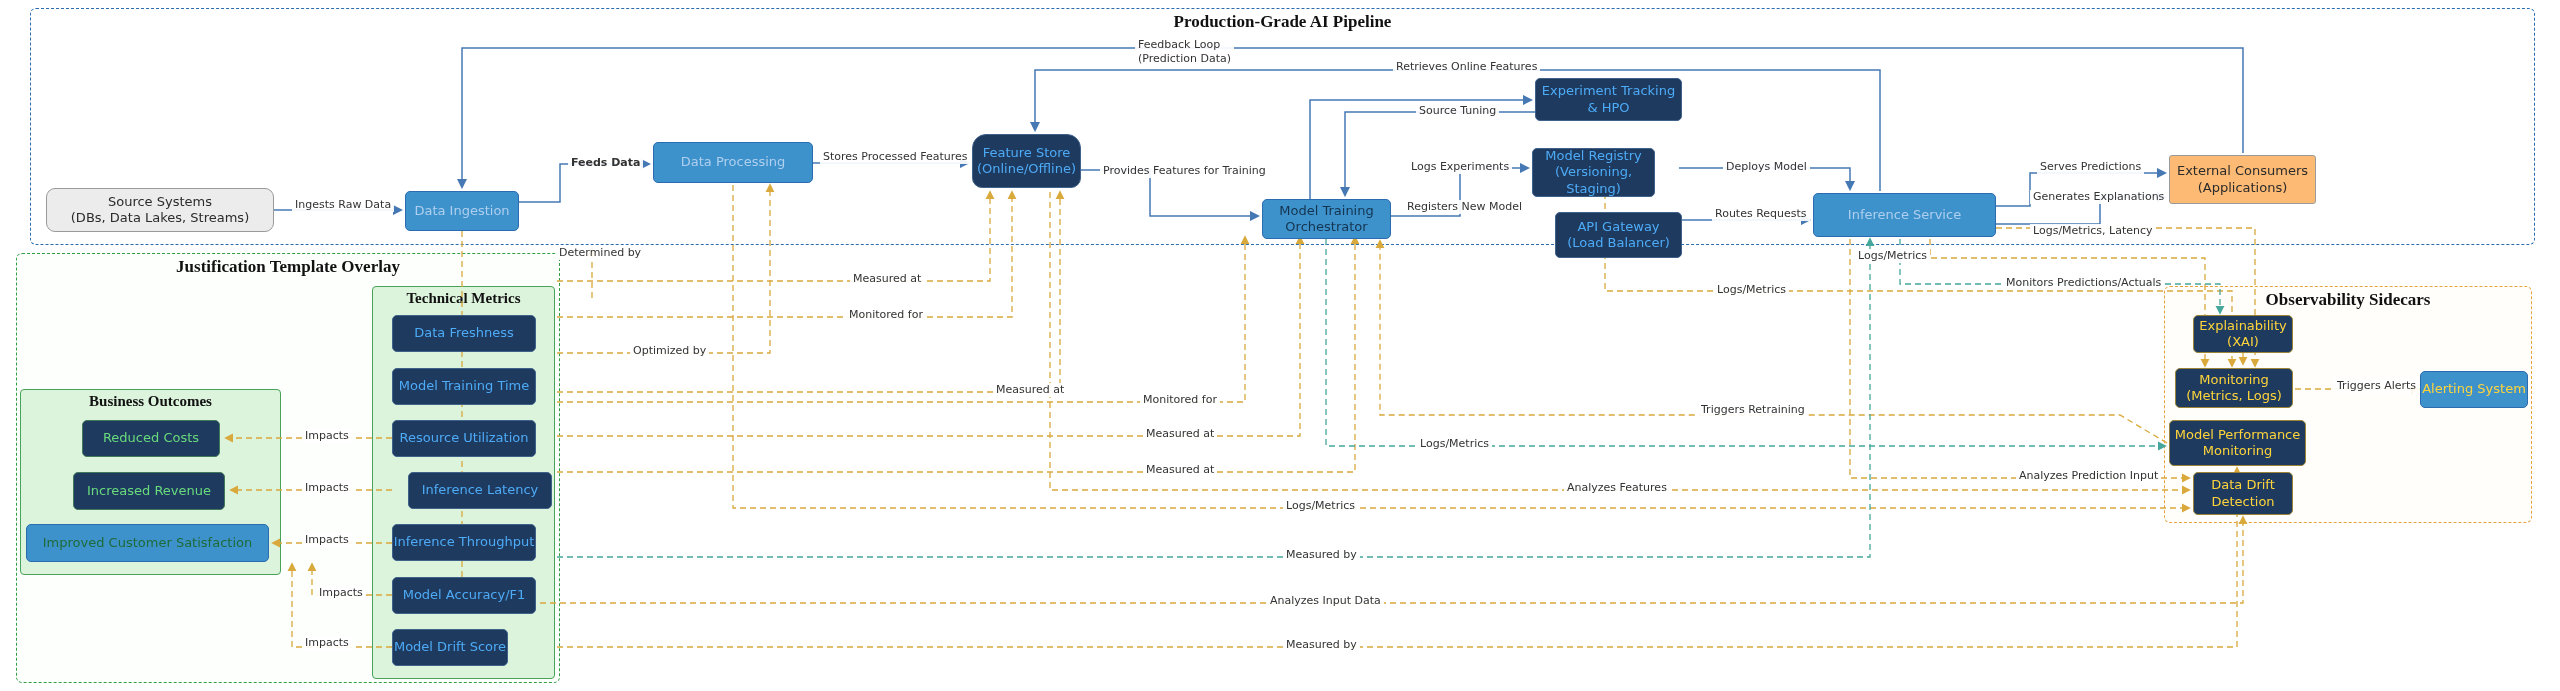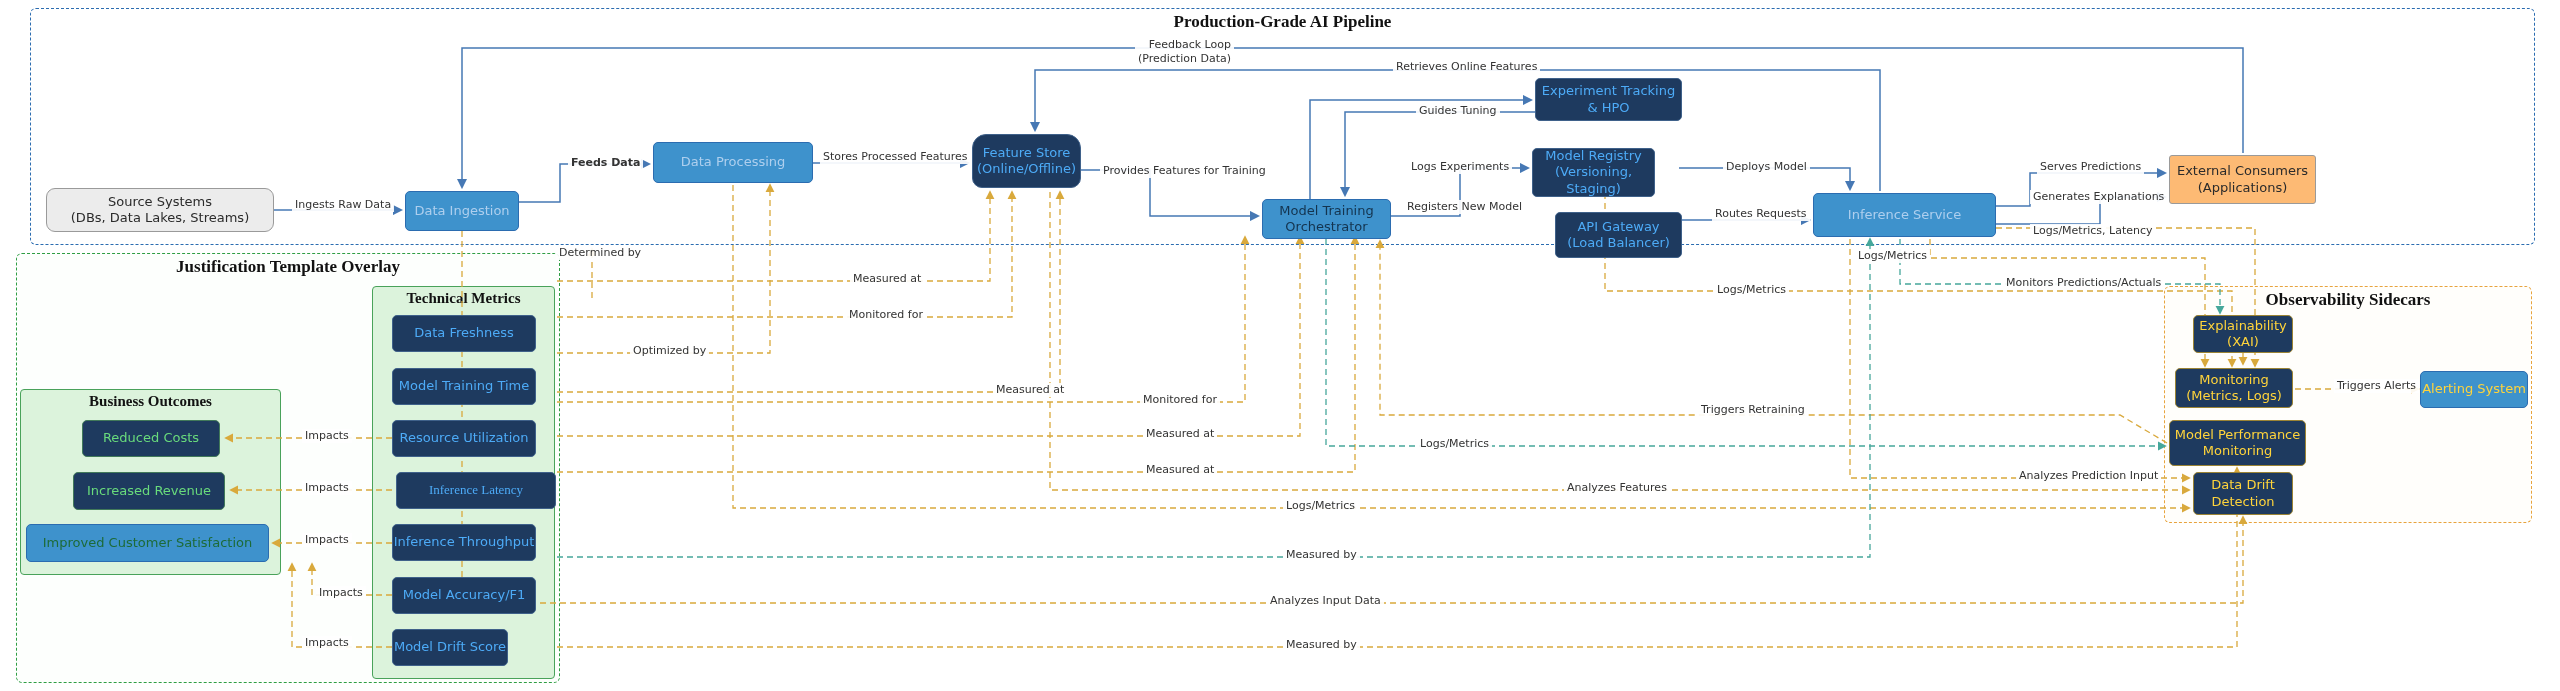--- a/index.html
+++ b/index.html
@@ -15,21 +15,21 @@
     text-align:center;white-space:pre-line;font-size:13px;line-height:1.25;border-radius:5px}
   .node-gray{background:#ececec;border:1.4px solid #9a9a9a;color:#2b2b2b;border-radius:9px}
   .node-rect-gray{background:#fdba74;border:1.4px solid #9a9a9a;color:#2b2b2b;border-radius:3px}
   .node-blue{background:#3e92cc;border:1.4px solid #2b6cb0;color:#aecfee}
   .node-blue.dk{color:#14344f;font-weight:500}
   .node-dark{background:#1e3a5f;border:1.4px solid #3f618a;color:#4dabf7}
   .node-dark.txt-green{color:#69db7c;border-color:#41795a}
   .node-dark.txt-yellow{color:#ffd43b;border-color:#9b8435}
   .node-db{border-radius:14px 14px 10px 10px}
   .edge-label{position:absolute;z-index:4;font-size:11px;color:#333;
-    background:rgba(255,255,255,.92);padding:0 3px;white-space:pre-line;text-align:right;line-height:1.25}
+    background:rgba(255,255,255,.92);padding:0 3px;white-space:pre-line;text-align:left;line-height:1.25}
   .green-box{background:#dcf3dc;border:1.4px solid #49a25a;border-radius:4px}
 </style>
 </head>
 <body>
 
 <div id="canvas">
 
   <div class="cluster" style="left:30px;top:8px;width:2505px;height:237px;border:1.6px dashed #2b6cb0;background:#fff;">
     <div class="cluster-title ct-lg">Production-Grade AI Pipeline</div>
   </div>
@@ -128,41 +128,41 @@
   <div class="node node-rect-gray" style="left:2169px;top:155px;width:147px;height:49px;">External Consumers
 (Applications)</div>
 
   <div class="node node-dark txt-green" style="left:82px;top:420px;width:138px;height:37px;">Reduced Costs</div>
   <div class="node node-dark txt-green" style="left:73px;top:472px;width:152px;height:38px;">Increased Revenue</div>
   <div class="node node-blue" style="left:26px;top:524px;width:243px;height:38px;color:#1d6b38;">Improved Customer Satisfaction</div>
 
   <div class="node node-dark" style="left:392px;top:315px;width:144px;height:37px;">Data Freshness</div>
   <div class="node node-dark" style="left:392px;top:368px;width:144px;height:37px;">Model Training Time</div>
   <div class="node node-dark" style="left:392px;top:420px;width:144px;height:37px;">Resource Utilization</div>
-  <div class="node node-dark" style="left:396px;top:472px;width:160px;height:37px;font-family:Liberation Serif, serif;">Inference Latency</div>
+  <div class="node node-dark" style="left:408px;top:472px;width:144px;height:37px;">Inference Latency</div>
   <div class="node node-dark" style="left:392px;top:524px;width:144px;height:37px;">Inference Throughput</div>
   <div class="node node-dark" style="left:392px;top:577px;width:144px;height:37px;">Model Accuracy/F1</div>
   <div class="node node-dark" style="left:392px;top:629px;width:116px;height:37px;">Model Drift Score</div>
 
   <div class="node node-dark txt-yellow" style="left:2193px;top:315px;width:100px;height:38px;">Explainability
 (XAI)</div>
   <div class="node node-dark txt-yellow" style="left:2175px;top:368px;width:118px;height:40px;">Monitoring
 (Metrics, Logs)</div>
   <div class="node node-blue" style="left:2420px;top:371px;width:108px;height:37px;color:#ffd43b;">Alerting System</div>
   <div class="node node-dark txt-yellow" style="left:2169px;top:420px;width:137px;height:46px;">Model Performance
 Monitoring</div>
   <div class="node node-dark txt-yellow" style="left:2193px;top:472px;width:100px;height:43px;">Data Drift
 Detection</div>
 
   <div class="edge-label" style="left:292px;top:198px;">Ingests Raw Data</div>
   <div class="edge-label" style="left:568px;top:156px;font-weight:bold;">Feeds Data</div>
   <div class="edge-label" style="left:820px;top:150px;">Stores Processed Features</div>
   <div class="edge-label" style="left:1100px;top:164px;">Provides Features for Training</div>
   <div class="edge-label" style="left:1393px;top:60px;">Retrieves Online Features</div>
-  <div class="edge-label" style="left:1416px;top:104px;">Guides Tuning</div>
+  <div class="edge-label" style="left:1416px;top:104px;">Source Tuning</div>
   <div class="edge-label" style="left:1408px;top:160px;">Logs Experiments</div>
   <div class="edge-label" style="left:1404px;top:200px;">Registers New Model</div>
   <div class="edge-label" style="left:1723px;top:160px;">Deploys Model</div>
   <div class="edge-label" style="left:1712px;top:207px;">Routes Requests</div>
   <div class="edge-label" style="left:2037px;top:160px;">Serves Predictions</div>
   <div class="edge-label" style="left:2030px;top:190px;">Generates Explanations</div>
   <div class="edge-label" style="left:2030px;top:224px;">Logs/Metrics, Latency</div>
   <div class="edge-label" style="left:1135px;top:38px;">Feedback Loop
 (Prediction Data)</div>
   <div class="edge-label" style="left:556px;top:246px;">Determined by</div>

